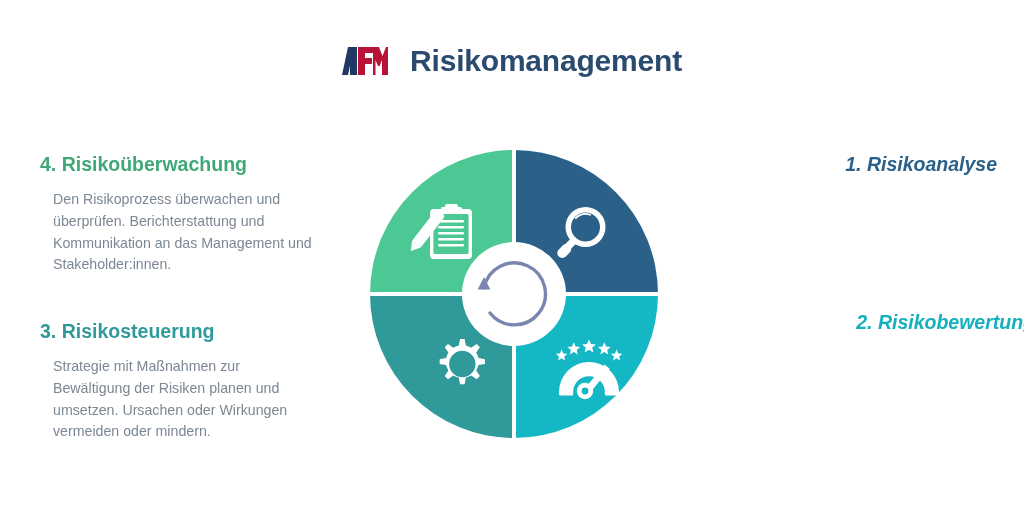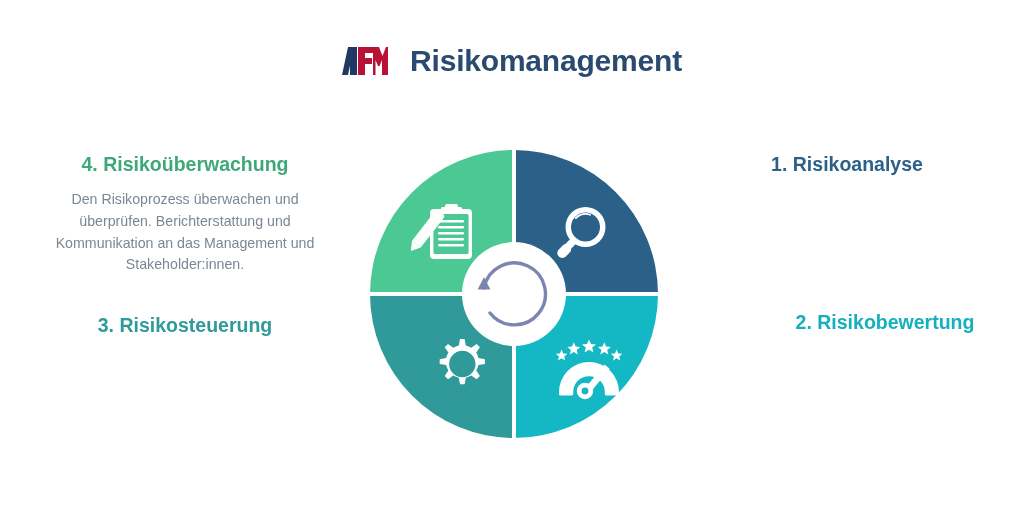--- a/index.html
+++ b/index.html
@@ -58,30 +58,30 @@
     font-size: 19.5px;
     font-weight: bold;
     line-height: 1.25;
   }
   .block p {
     margin: 13px;
     font-size: 14.2px;
     line-height: 1.52;
     color: #7c8794;
   }
-  .left  { text-align: center; }
-  .right { text-align: center; }
+  .left  { text-align: left; }
+  .right { text-align: right; font-style: italic; }
 
   #block-4 { left: 40px;  top: 152px; width: 290px; }
   #block-3 { left: 40px;  top: 313px; width: 290px; }
   #block-1 { left: 697px; top: 152px; width: 300px; }
   #block-2 { left: 735px; top: 310px; width: 300px; }
 
   #block-4 h3 { color: #3fa878; }
-  #block-3 h3 { color: #309a9a; }
+  #block-3 h3 { color: #309a9a; margin-top: 6px; }
   #block-1 h3 { color: #2b6189; }
   #block-2 h3 { color: #14b0bd; }
 </style>
 </head>
 <body>
 
 <div class="header">
   <span class="logo">
     <svg width="46" height="28" viewBox="0 0 46 28" xmlns="http://www.w3.org/2000/svg">
 
@@ -174,20 +174,21 @@
   </svg>
 </div>
 
 <div class="block left" id="block-4">
   <h3>4. Risikoüberwachung</h3>
   <p>Den Risikoprozess überwachen und überprüfen. Berichterstattung und Kommunikation an das Management und Stakeholder:innen.</p>
 </div>
 
 <div class="block left" id="block-3">
   <h3>3. Risikosteuerung</h3>
+  <p>Strategie mit Maßnahmen zur Bewältigung der Risiken planen und umsetzen. Ursachen oder Wirkungen vermeiden oder mindern.</p>
 </div>
 
 <div class="block right" id="block-1">
   <h3>1. Risikoanalyse</h3>
 </div>
 
 <div class="block right" id="block-2">
   <h3>2. Risikobewertung</h3>
 </div>
 

